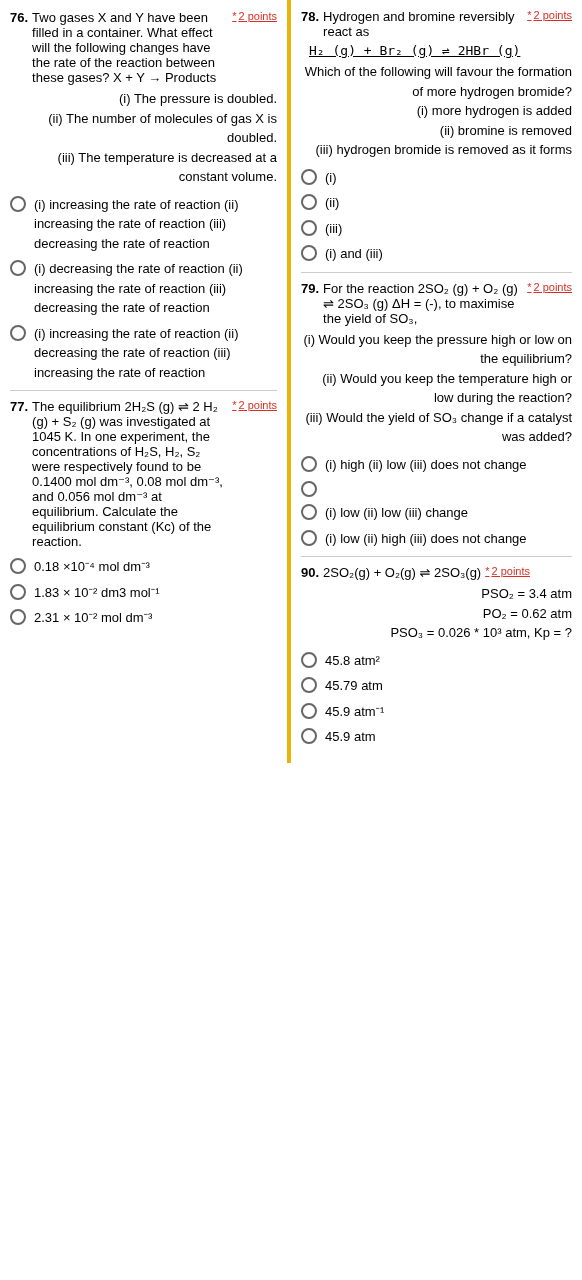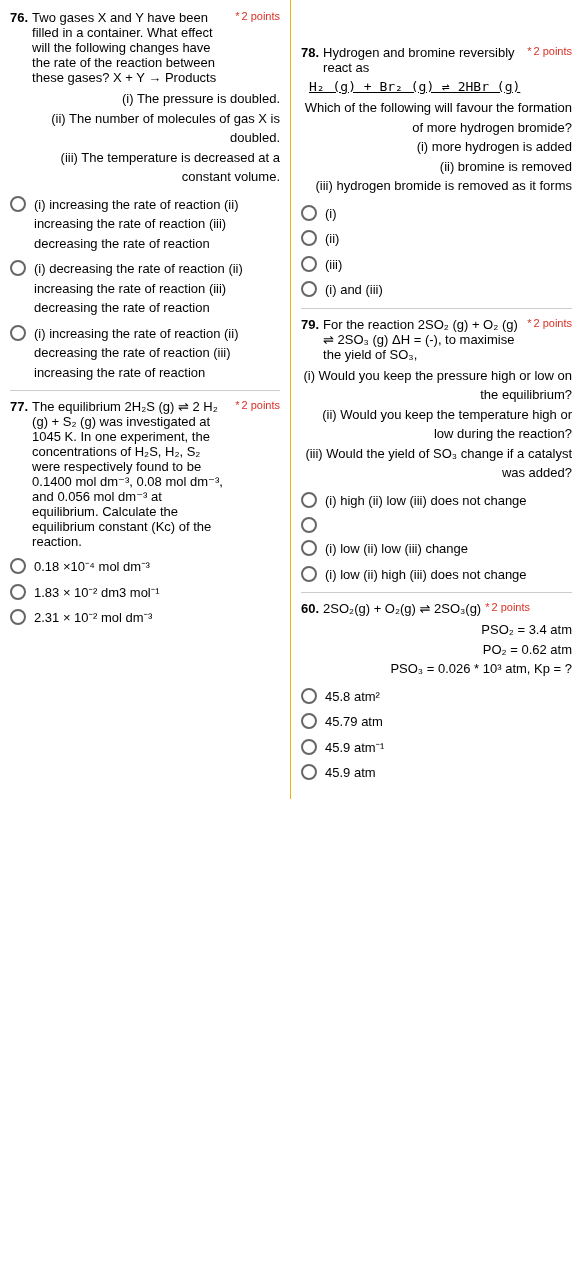--- a/index.html
+++ b/index.html
@@ -10,41 +10,41 @@
       color: #000;
       width: 582px;
     }
     .page {
       display: flex;
       width: 582px;
     }
     .col-left {
       width: 291px;
       padding: 10px 10px 10px 10px;
-      border-right: 1px solid #eab308;
+      border-right: 4px solid #eab308;
     }
     .col-right {
       width: 291px;
       padding: 9px 10px 10px 10px;
-      margin-top: 36px;
     }
     .question-header {
       display: flex;
       align-items: flex-start;
       margin-bottom: 4px;
     }
     .question-number {
       font-weight: bold;
       margin-right: 4px;
     }
     .points-badge {
       color: #d93025;
       font-size: 11px;
       margin-left: 4px;
       white-space: nowrap;
+      text-decoration: underline;
     }
     .star {
       color: #d93025;
       margin-right: 2px;
     }
     .question-text {
       margin-bottom: 8px;
       line-height: 1.5;
       text-align: right;
     }
@@ -207,21 +207,21 @@
       <div class="option-row">
         <div class="radio-circle"></div>
         <div class="option-text">(i) low (ii) high (iii) does not change</div>
       </div>
     </div>
 
     <hr class="divider">
 
     <div>
       <div class="question-header">
-        <span class="question-number">60.</span>
+        <span class="question-number">90.</span>
         <span> 2SO₂(g) + O₂(g) ⇌ 2SO₃(g)</span>
         <span class="points-badge"><span class="star">*</span><span>2 points</span></span>
       </div>
       <div class="question-text">
         PSO₂ = 3.4 atm<br>
         PO₂ = 0.62 atm<br>
         PSO₃ = 0.026 * 10³ atm, Kp = ?
       </div>
 
       <div class="option-row">

